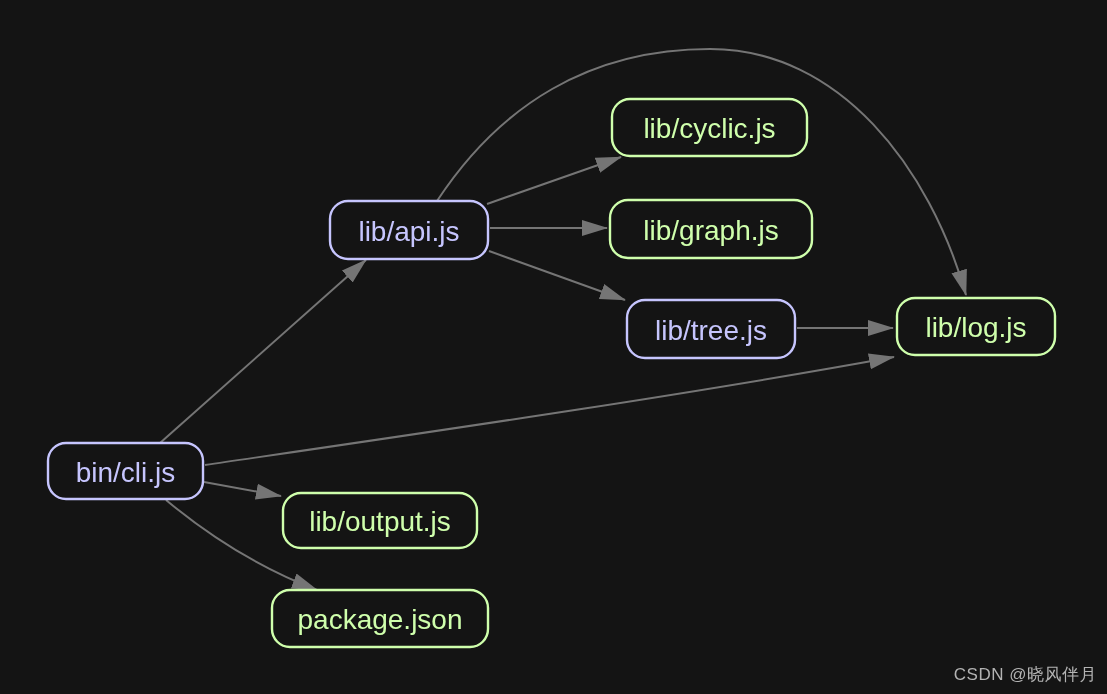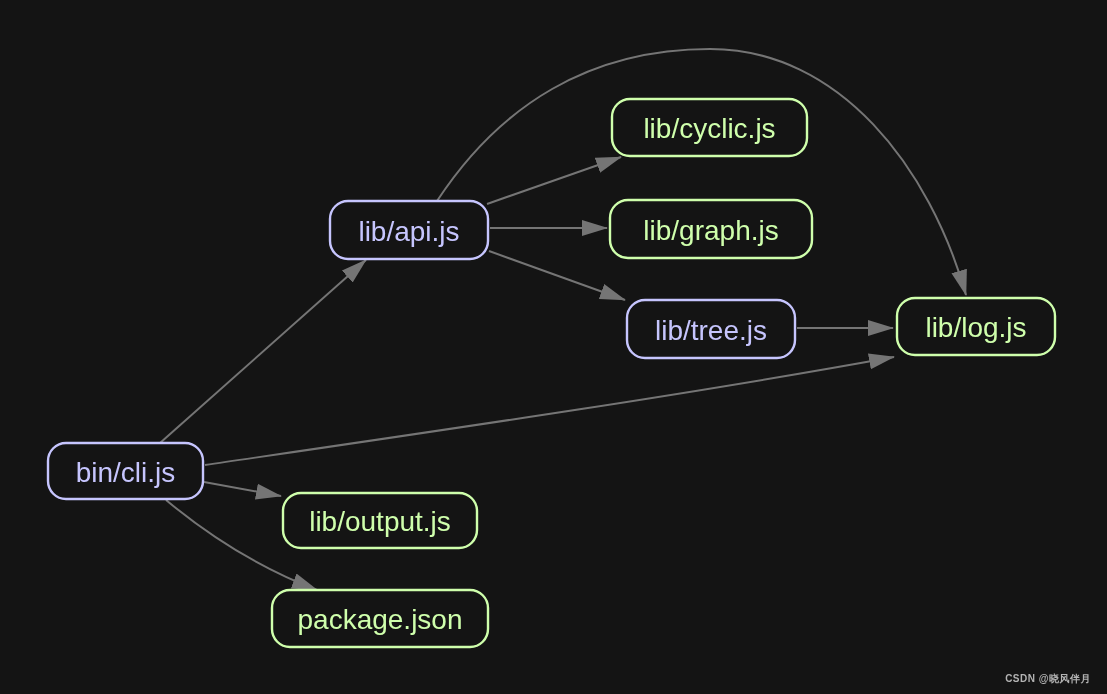--- a/index.html
+++ b/index.html
@@ -19,27 +19,26 @@
     position: absolute;
     left: 0;
     top: 0;
   }
   #graph-svg text {
     font-family: "Liberation Sans", sans-serif;
     font-size: 28px;
   }
   .watermark {
     position: absolute;
-    right: 16px;
+    right: 10px;
     bottom: 8px;
     color: #b3b3b3;
-    font-size: 10px;
+    font-size: 17px;
     letter-spacing: 0.5px;
     font-family: "Liberation Sans", sans-serif;
-    font-weight: bold;
   }
 </style>
 </head>
 <body>
 
 <div class="stage">
   <svg id="graph-svg" width="1107" height="694" viewBox="0 0 1107 694">
     <defs>
       <marker id="arrowhead" markerUnits="userSpaceOnUse" markerWidth="26" markerHeight="18" refX="25" refY="9" orient="auto">
         <path d="M0,1 L26,9 L0,17 Z" fill="#757575"></path>

